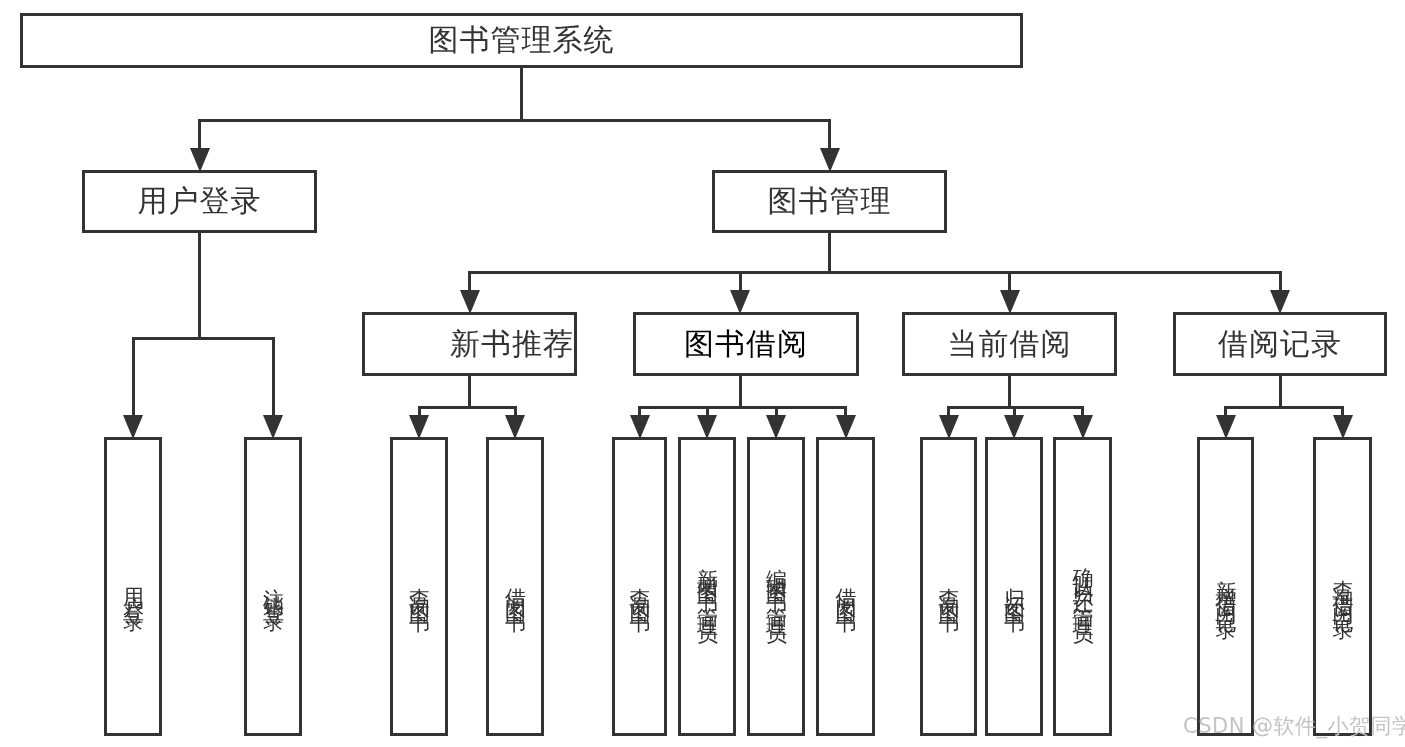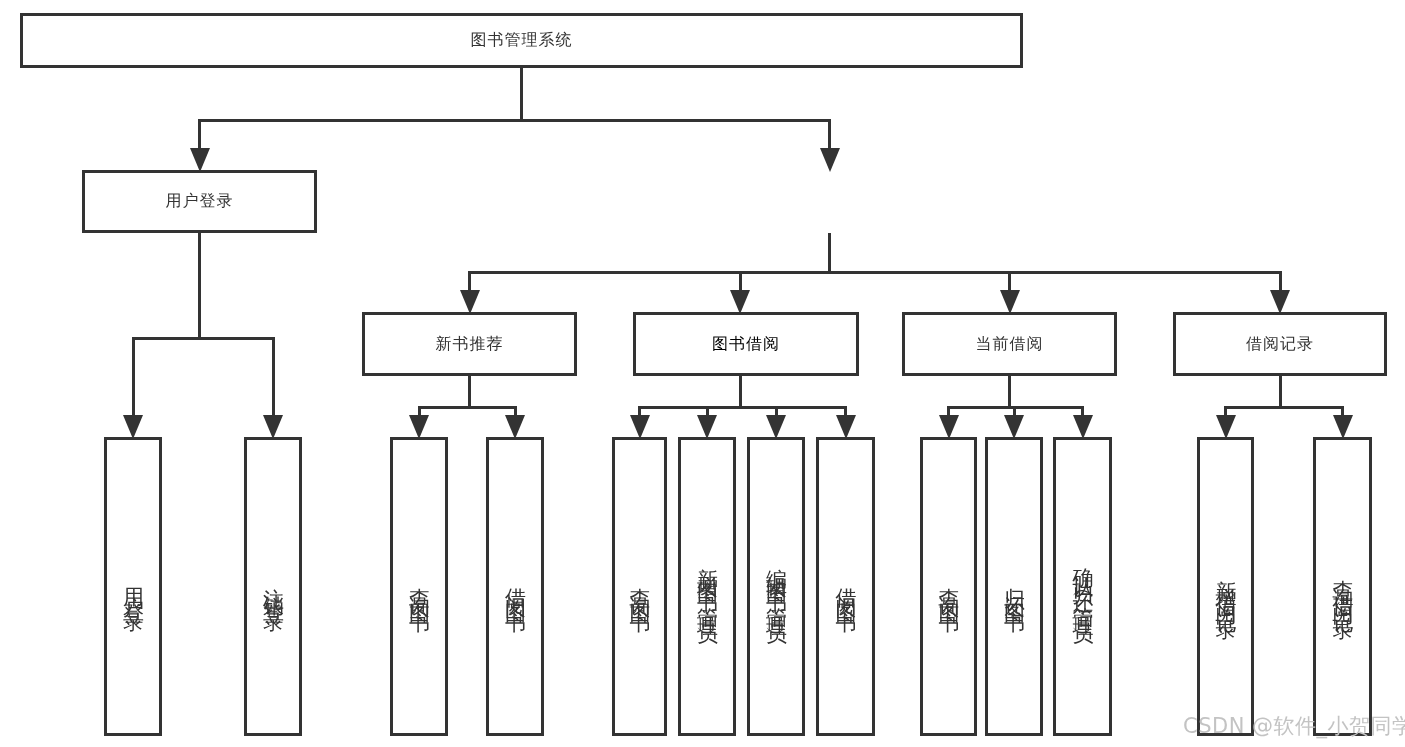--- a/index.html
+++ b/index.html
@@ -14,21 +14,21 @@
   .node {
     position:absolute;
     background:#ffffff;
     border:3px solid #333333;
     box-sizing:border-box;
     display:flex; align-items:center; justify-content:center;
     color:#333333;
     z-index:2;
   }
   .node.h .label {
-    font-size:16px;
+    font-size:30px;
     letter-spacing:1px;
     white-space:nowrap;
   }
   .node.v .label {
     writing-mode:vertical-rl;
     text-orientation:mixed;
     font-size:21px;
     line-height:1;
     letter-spacing:8px;
     white-space:nowrap;
@@ -54,21 +54,24 @@
 <body>
 
 <div id="canvas" style="background: rgb(255, 255, 255);">
   <div class="watermark" style="color: rgb(195, 195, 195);">CSDN @软件_小贺同学</div>
 <div class="node h" style="left: 20px; top: 13px; width: 1003px; height: 55px; border-color: rgb(51, 51, 51); color: rgb(51, 51, 51);">
       <span class="label">图书管理系统</span>
     </div>
     <div class="node h" style="left: 82px; top: 170px; width: 235px; height: 63px; border-color: rgb(51, 51, 51); color: rgb(51, 51, 51);">
       <span class="label">用户登录</span>
     </div>
-    <div class="node h" style="left: 362px; top: 312px; width: 215px; height: 64px; border-color: rgb(51, 51, 51); color: rgb(51, 51, 51);">
+    <div class="node h" style="left: 712px; top: 170px; width: 235px; height: 63px; border-color: rgb(51, 51, 51); color: rgb(51, 51, 51);">
+      <span class="label">图书管理</span>
+    </div>
+    <div class="node h" style="left: 362px; top: 312px; width: 215px; height: 64px; border-color: rgb(51, 51, 51); color: rgb(51, 51, 51); justify-content: flex-end;">
       <span class="label">新书推荐</span>
     </div>
     <div class="node h" style="left: 633px; top: 312px; width: 226px; height: 64px; border-color: rgb(51, 51, 51); color: #000000;">
       <span class="label">图书借阅</span>
     </div>
     <div class="node h" style="left: 902px; top: 312px; width: 215px; height: 64px; border-color: rgb(51, 51, 51); color: rgb(51, 51, 51); align-items: center;">
       <span class="label">当前借阅</span>
     </div>
     <div class="node h" style="left: 1173px; top: 312px; width: 214px; height: 64px; border-color: rgb(51, 51, 51); color: rgb(51, 51, 51);">
       <span class="label">借阅记录</span>

